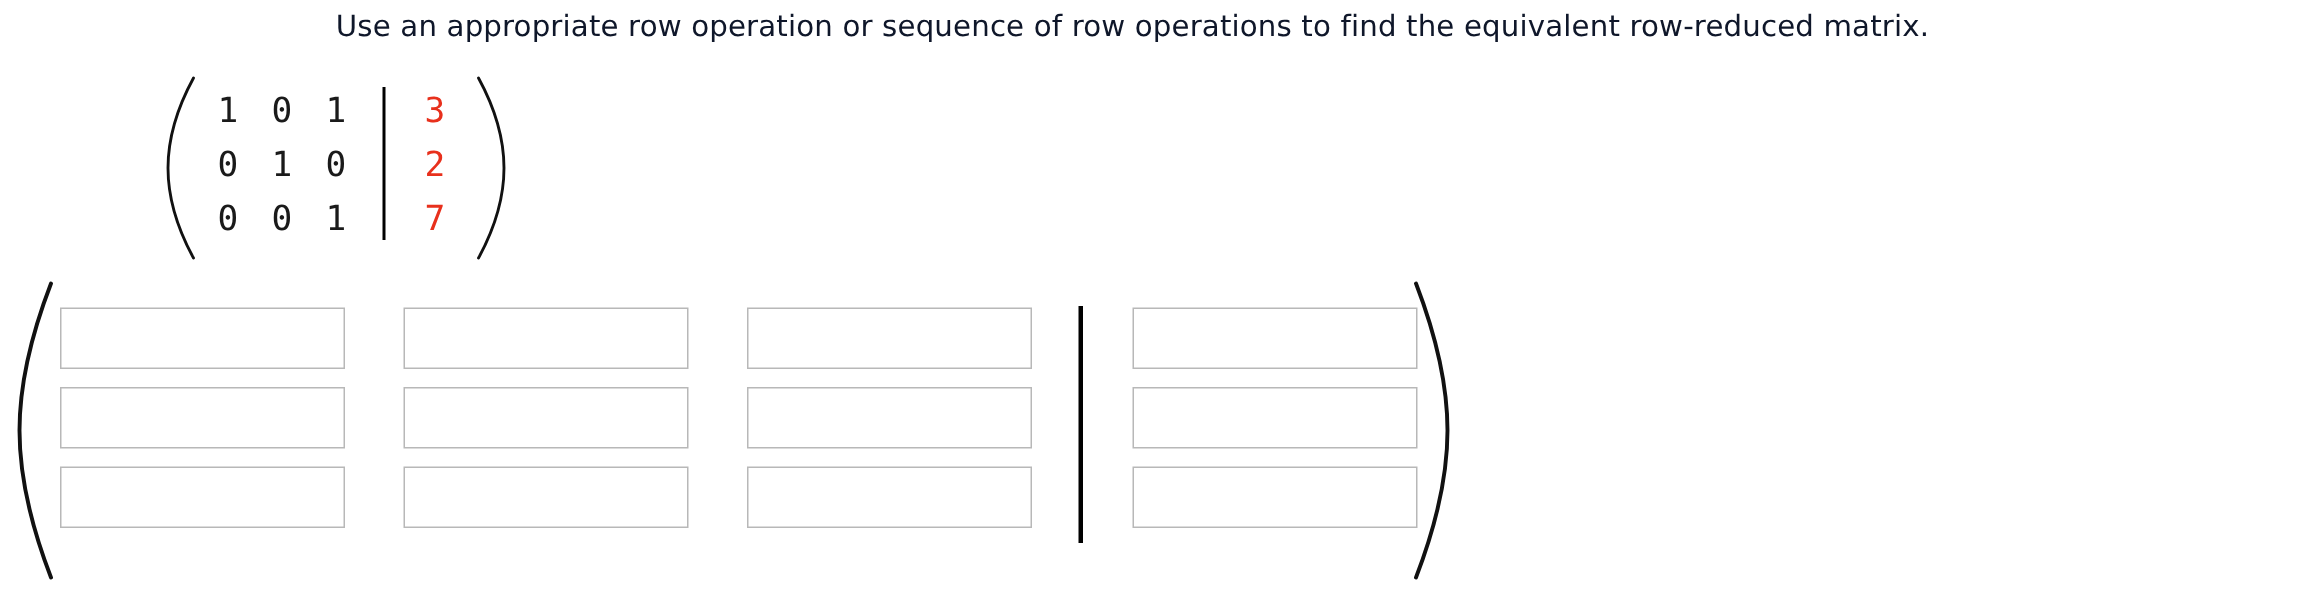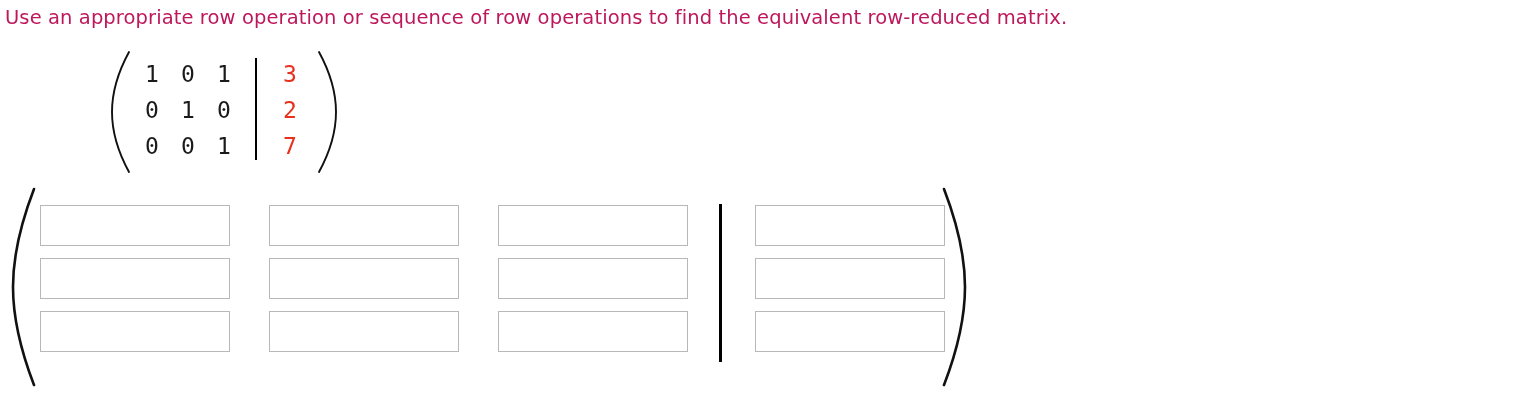--- a/index.html
+++ b/index.html
@@ -19,22 +19,23 @@
 
   
   #prompt-text {
     position: absolute;
     left: 5px;
     top: 5px;
     width: 1500px;
     font-size: 19.5px;
     line-height: 26px;
     letter-spacing: 0.1px;
-    color: #be185d;
+    color: #0f172a;
     white-space: nowrap;
+    text-align: center;
   }
 
   
   #given-matrix {
     position: absolute;
     left: 108px;
     top: 50px;
     width: 232px;
     height: 124px;
   }

